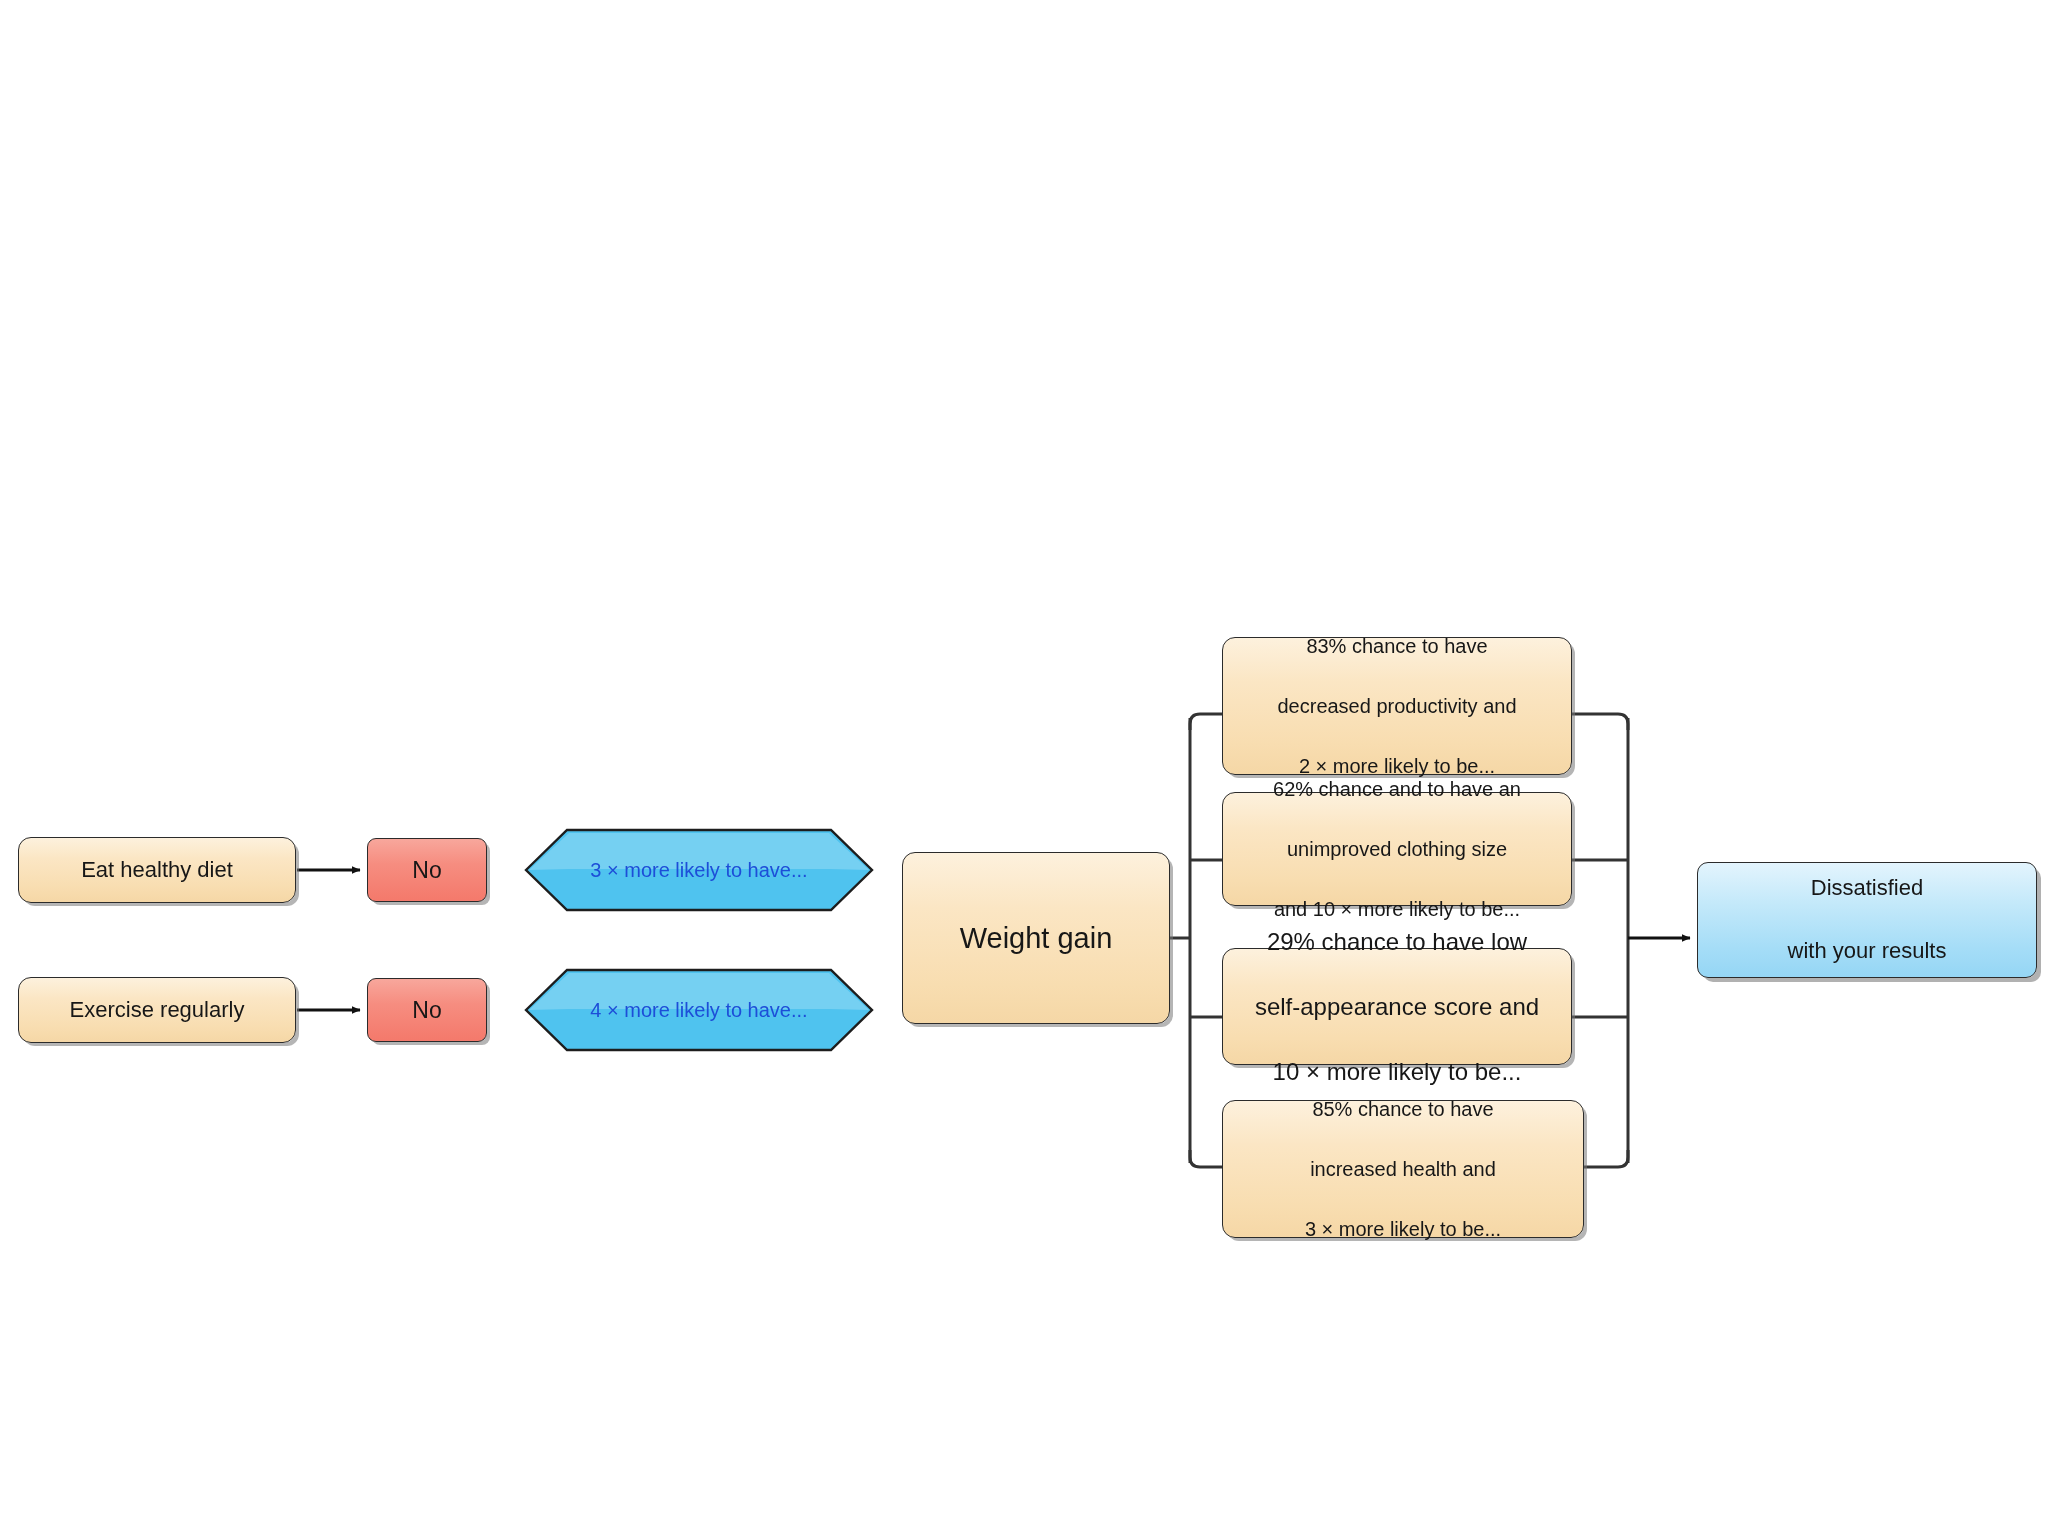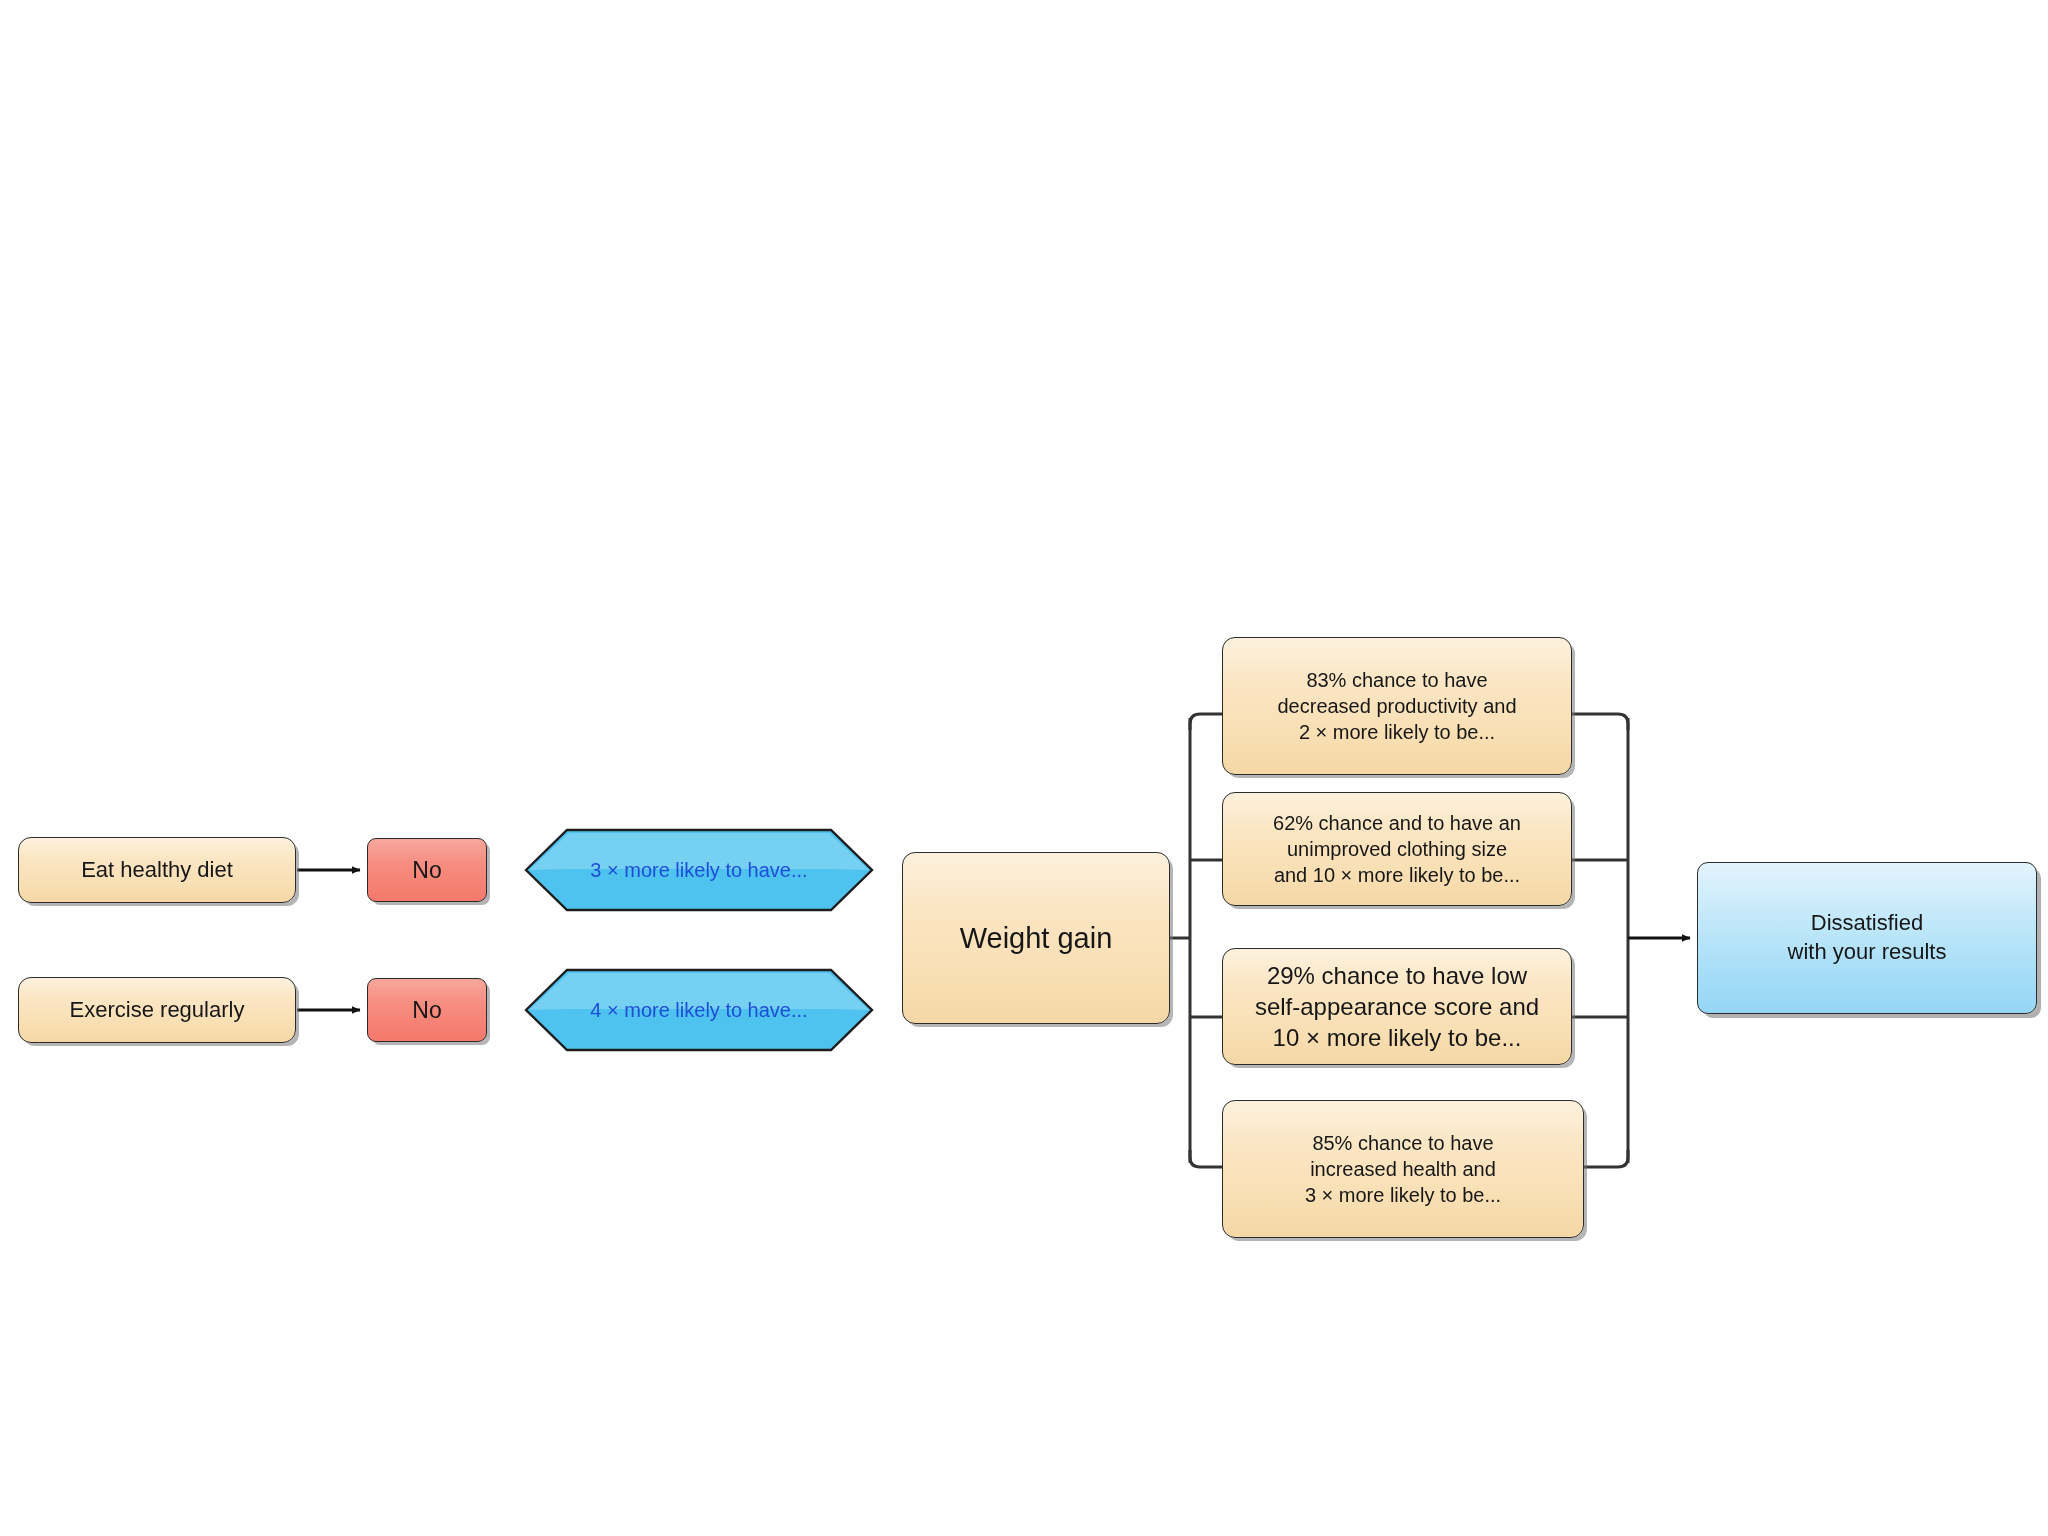--- a/index.html
+++ b/index.html
@@ -22,20 +22,21 @@
   }
   .node {
     position: absolute;
     box-sizing: border-box;
     display: flex;
     align-items: center;
     justify-content: center;
     text-align: center;
     color: #171717;
     z-index: 5;
+    gap: 34px;
   }
   
   .box-tan {
     background: linear-gradient(180deg, #fdf1dd 0%, #fbe6c4 32%, #f8ddb0 78%, #f5d7a6 100%);
     border: 1.6px solid #2b2b2b;
     border-radius: 13px;
     box-shadow: 4px 4px 0 -1px rgba(120,120,120,0.55);
   }
   
   .box-red {
@@ -158,16 +159,16 @@
   <span class="txt-line">self-appearance score and</span>
   <span class="txt-line">10 × more likely to be...</span>
 </div>
 
 <div class="node box-tan" style="left:1222px; top:1100px; width:362px; height:138px; font-size:20px; flex-direction:column;">
   <span class="txt-line">85% chance to have</span>
   <span class="txt-line">increased health and</span>
   <span class="txt-line">3 × more likely to be...</span>
 </div>
 
-<div class="node box-blue" style="left:1697px; top:862px; width:340px; height:152px; font-size:22px; flex-direction:column;">
+<div class="node box-blue" style="left:1697px; top:862px; width:340px; height:116px; font-size:22px; flex-direction:column;">
   <span class="txt-line">Dissatisfied</span>
   <span class="txt-line">with your results</span>
 </div>
 
 </body></html>

